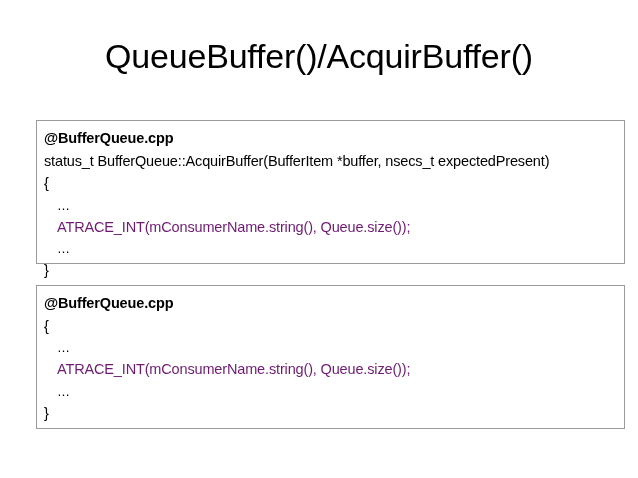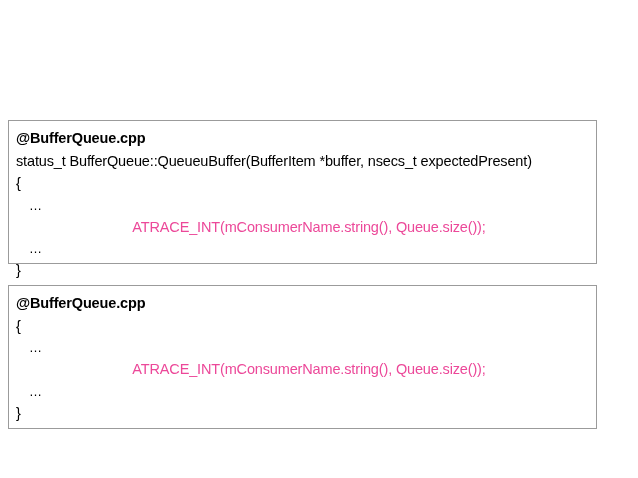--- a/index.html
+++ b/index.html
@@ -28,54 +28,55 @@
     text-align: center;
     font-size: 34px;
     font-weight: 400;
     line-height: 44px;
     letter-spacing: -0.2px;
     color: #000000;
     white-space: nowrap;
   }
   .code-box {
     position: absolute;
-    left: 8px;
+    left: 36px;
     width: 589px;
     box-sizing: border-box;
     background: #ffffff;
     border: 1px solid #9b9b9b;
     padding: 6px 7px 7px 7px;
   }
   #code-box-1 { top: 120px; height: 144px; }
   #code-box-2 { top: 285px; height: 144px; }
   .code-line {
     font-family: "Liberation Sans", sans-serif;
     font-size: 14.5px;
     line-height: 22.5px;
     color: #000000;
     white-space: pre;
     letter-spacing: -0.15px;
   }
   .code-line.bold { font-weight: bold; }
-  .code-line.red { color: #ec4899; text-align: center; }
+  .code-line.red { color: #701a75; }
   .code-line.indent { padding-left: 13px; }
   .code-line.ellipsis {
     font-size: 13px;
     line-height: 21px;
   }
 </style>
 </head>
 <body>
 
 <div class="slide">
 
+  <div class="slide-title">QueueBuffer()/AcquirBuffer()</div>
 
   <div class="code-box" id="code-box-1">
     <div class="code-line bold">@BufferQueue.cpp</div>
-    <div class="code-line">status_t BufferQueue::QueueuBuffer(BufferItem *buffer, nsecs_t expectedPresent)</div>
+    <div class="code-line">status_t BufferQueue::AcquirBuffer(BufferItem *buffer, nsecs_t expectedPresent)</div>
     <div class="code-line">{</div>
     <div class="code-line ellipsis indent">…</div>
     <div class="code-line red indent">ATRACE_INT(mConsumerName.string(), Queue.size());</div>
     <div class="code-line ellipsis indent">…</div>
     <div class="code-line">}</div>
   </div>
 
   <div class="code-box" id="code-box-2">
     <div class="code-line bold">@BufferQueue.cpp</div>
     <div class="code-line">{</div>

